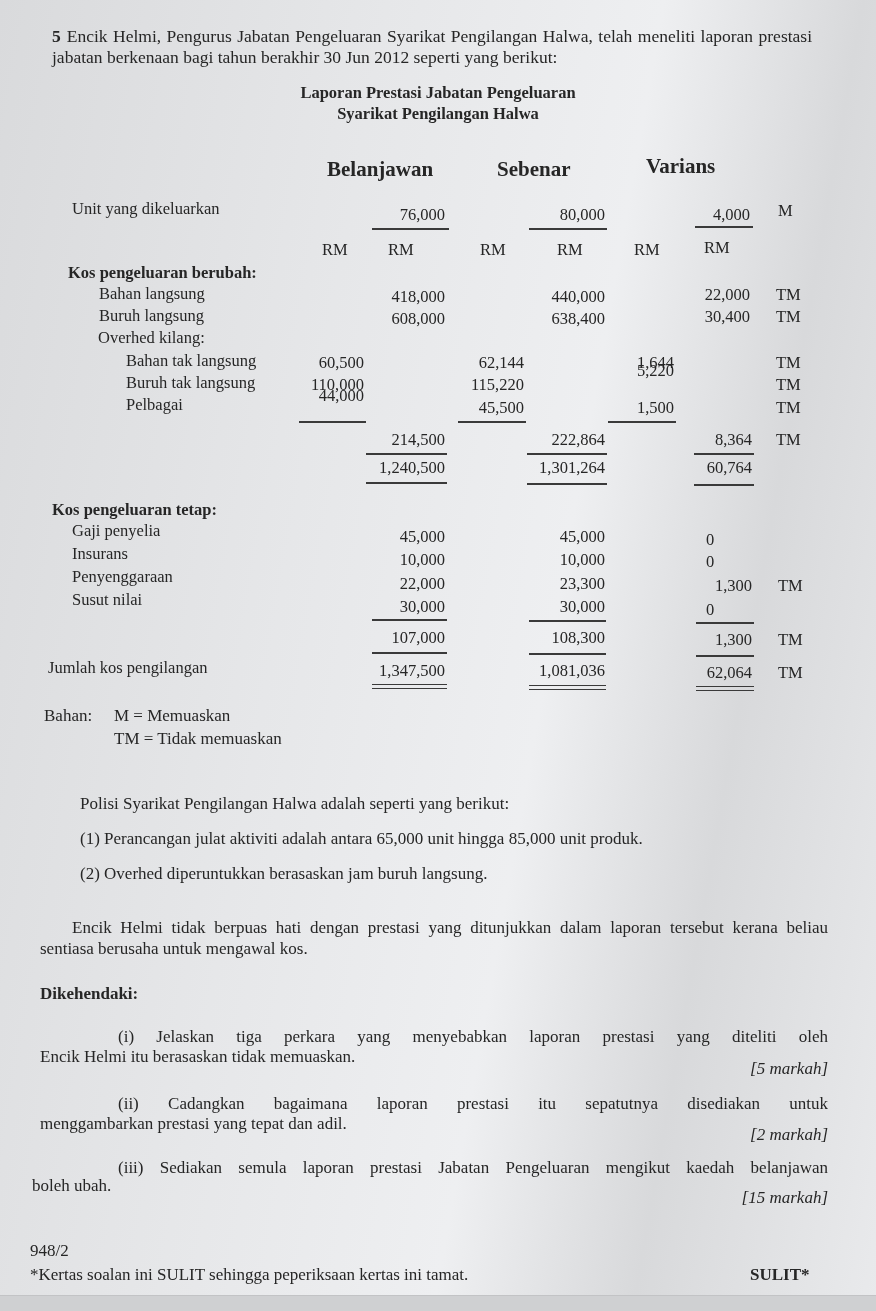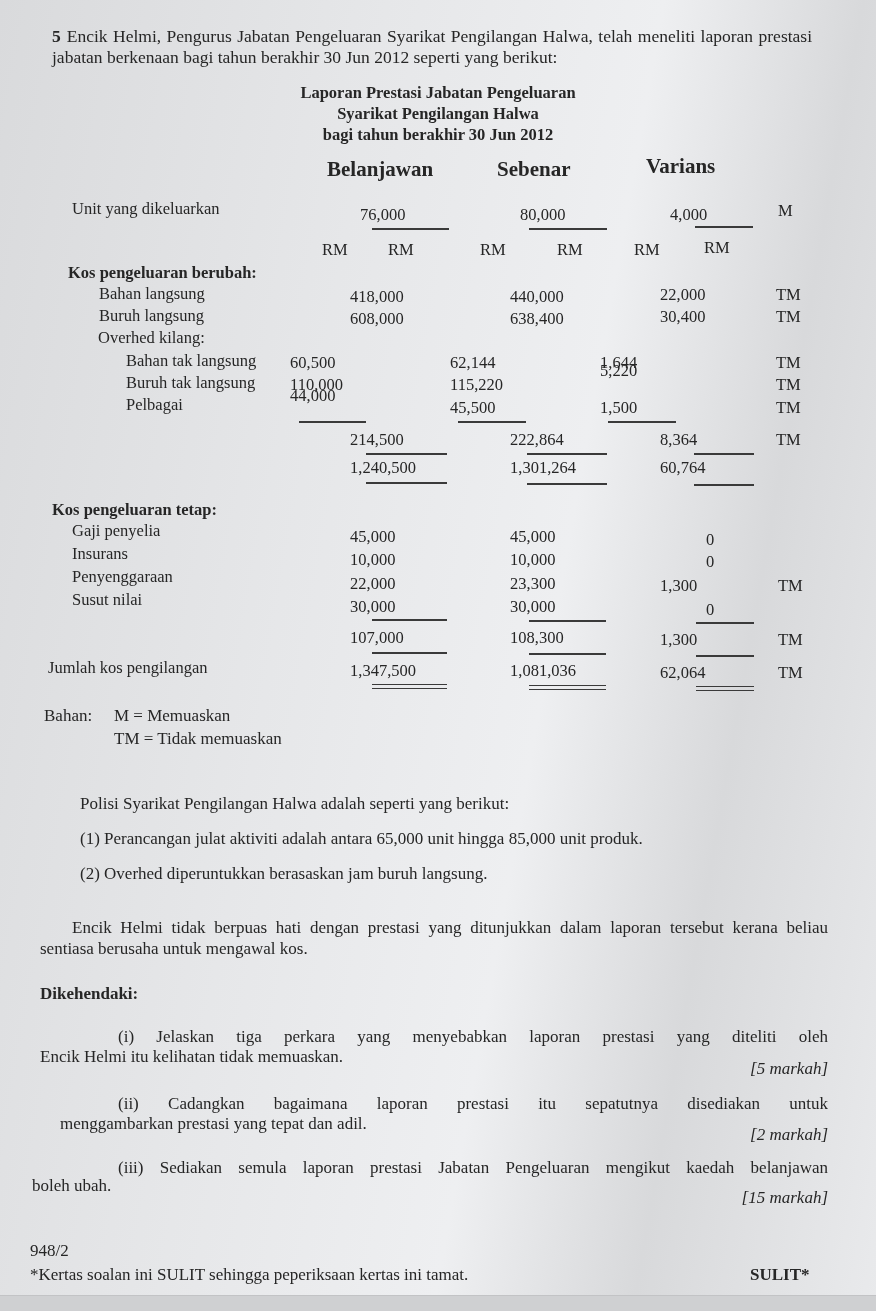--- a/index.html
+++ b/index.html
@@ -13,38 +13,37 @@
   .page-bottom {
     position: absolute; left: 0; right: 0; top: 1295px; height: 16px;
     background: #cfd0d2; border-top: 1px solid #c2c3c5;
   }
   .abs { position: absolute; white-space: nowrap; }
   .p { font-size: 17px; line-height: 21px; }
   .intro { left: 52px; top: 26px; width: 760px; font-size: 17.5px; line-height: 21px; text-align: justify; }
   .intro .qn { font-weight: bold; margin-right: 6px; }
   .title-block { left: 0; width: 876px; text-align: center; font-weight: bold; font-size: 16.5px; line-height: 21px; top: 82px; }
   .hdr { font-weight: bold; font-size: 21px; }
-  .num { font-size: 16.5px; }
+  .num { text-align: right; font-size: 16.5px; }
   .lbl { font-size: 16.5px; }
   .sec { font-weight: bold; font-size: 16.5px; }
   .line { position: absolute; height: 1.5px; background: #3a3a3a; }
   .dbl { position: absolute; height: 5px; border-top: 1.5px solid #3a3a3a; border-bottom: 1.5px solid #3a3a3a; box-sizing: border-box; }
   .just { white-space: normal; text-align: justify; text-align-last: auto; }
 </style>
 </head>
 <body>
 
 <div class="abs intro just">
   <span class="qn">5</span><span>Encik Helmi, Pengurus Jabatan Pengeluaran Syarikat Pengilangan Halwa, telah meneliti laporan prestasi jabatan berkenaan bagi tahun berakhir 30 Jun 2012 seperti yang berikut:</span>
 </div>
 
 <div class="abs title-block">
   <div>Laporan Prestasi Jabatan Pengeluaran</div>
   <div>Syarikat Pengilangan Halwa</div>
-  <div>bagi tahun berakhir 30 Jun 2012</div>
 </div>
 
 <div class="abs hdr" style="left:327px; top:157px;">Belanjawan</div>
 <div class="abs hdr" style="left:497px; top:157px;">Sebenar</div>
 <div class="abs hdr" style="left:646px; top:154px;">Varians</div>
 
 <div class="abs lbl" style="left:72px; top:199px;">Unit yang dikeluarkan</div>
 <div class="abs num" style="left:360px; width:85px; top:205px;">76,000</div>
 <div class="abs num" style="left:520px; width:85px; top:205px;">80,000</div>
 <div class="abs num" style="left:670px; width:80px; top:205px;">4,000</div>
@@ -164,28 +163,28 @@
 <div class="abs p" style="left:80px; top:863px;">(2) Overhed diperuntukkan berasaskan jam buruh langsung.</div>
 
 <div class="abs p just" style="left:40px; top:917px; width:788px; text-indent:32px;">Encik Helmi tidak berpuas hati dengan prestasi yang ditunjukkan dalam laporan tersebut kerana beliau sentiasa berusaha untuk mengawal kos.</div>
 
 <div class="abs p" style="left:40px; top:983px; font-weight:bold;">Dikehendaki:</div>
 
 <div class="abs p just" style="left:118px; top:1026px; width:710px; text-align-last: justify;">
   <span>(i)</span>
   <span>Jelaskan tiga perkara yang menyebabkan laporan prestasi yang diteliti oleh</span>
 </div>
-<div class="abs p" style="left:40px; top:1046px;">Encik Helmi itu kelihatan tidak memuaskan.</div>
+<div class="abs p" style="left:40px; top:1046px;">Encik Helmi itu berasaskan tidak memuaskan.</div>
 <div class="abs p marks" style="right:48px; top:1058px; font-style:italic;">[5 markah]</div>
 
 <div class="abs p just" style="left:118px; top:1093px; width:710px; text-align-last: justify;">
   <span>(ii)</span>
   <span>Cadangkan bagaimana laporan prestasi itu sepatutnya disediakan untuk</span>
 </div>
-<div class="abs p" style="left:40px; top:1113px;margin-left:20px;">menggambarkan prestasi yang tepat dan adil.</div>
+<div class="abs p" style="left:40px; top:1113px;">menggambarkan prestasi yang tepat dan adil.</div>
 <div class="abs p marks" style="right:48px; top:1124px; font-style:italic;">[2 markah]</div>
 
 <div class="abs p just" style="left:118px; top:1157px; width:710px; text-align-last: justify;">
   <span>(iii)</span>
   <span>Sediakan semula laporan prestasi Jabatan Pengeluaran mengikut kaedah belanjawan</span>
 </div>
 <div class="abs p" style="left:32px; top:1175px;">boleh ubah.</div>
 <div class="abs p marks" style="right:48px; top:1187px; font-style:italic;">[15 markah]</div>
 
 <div class="abs p" style="left:30px; top:1240px;">948/2</div>

